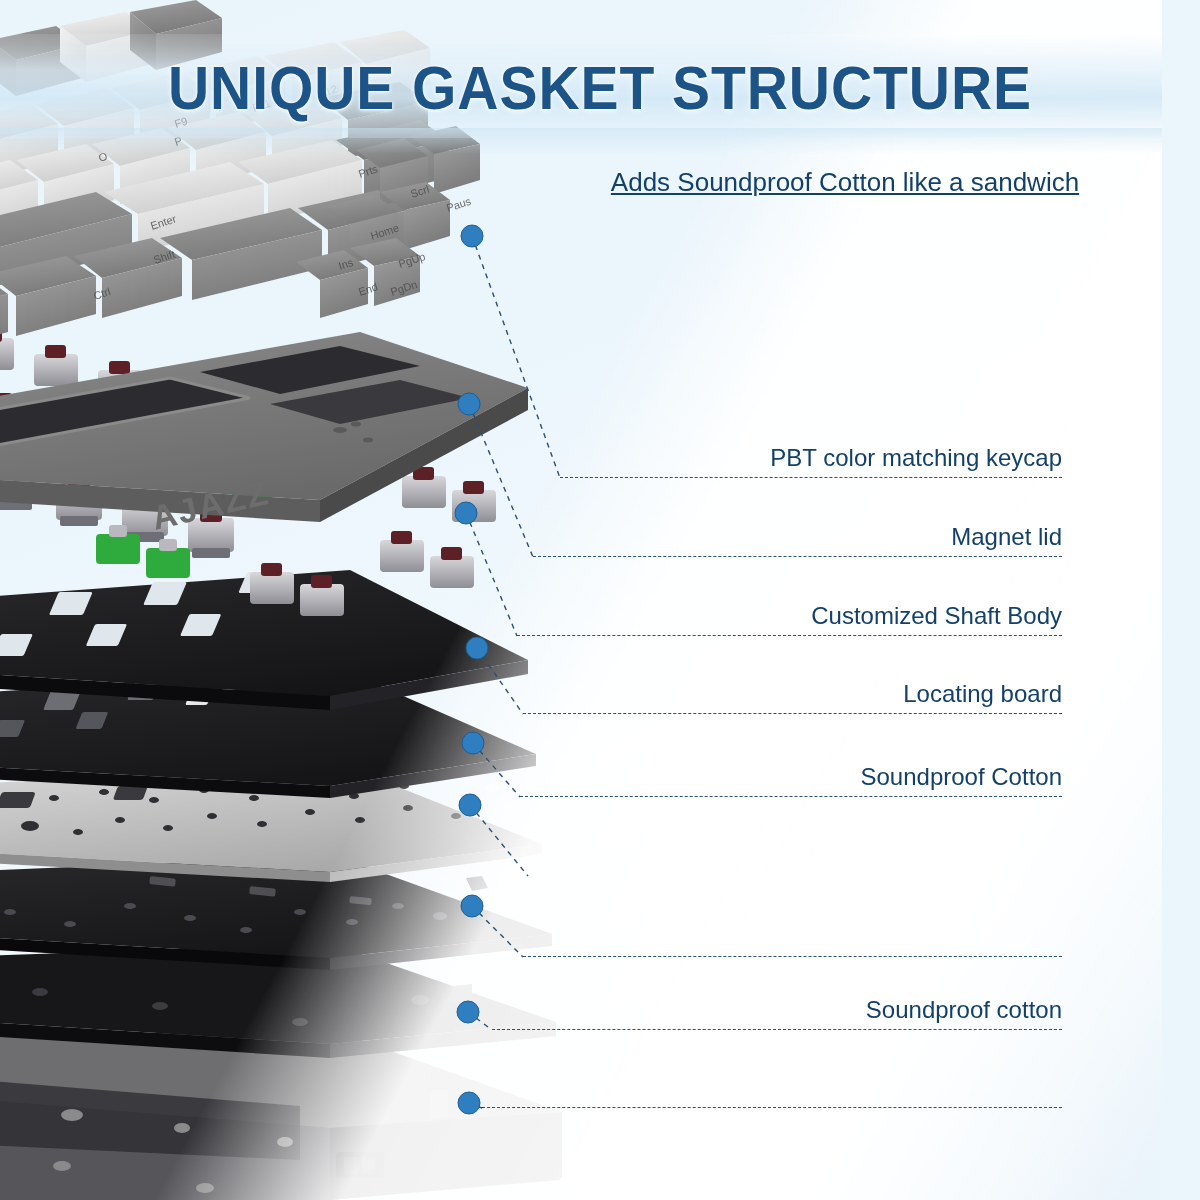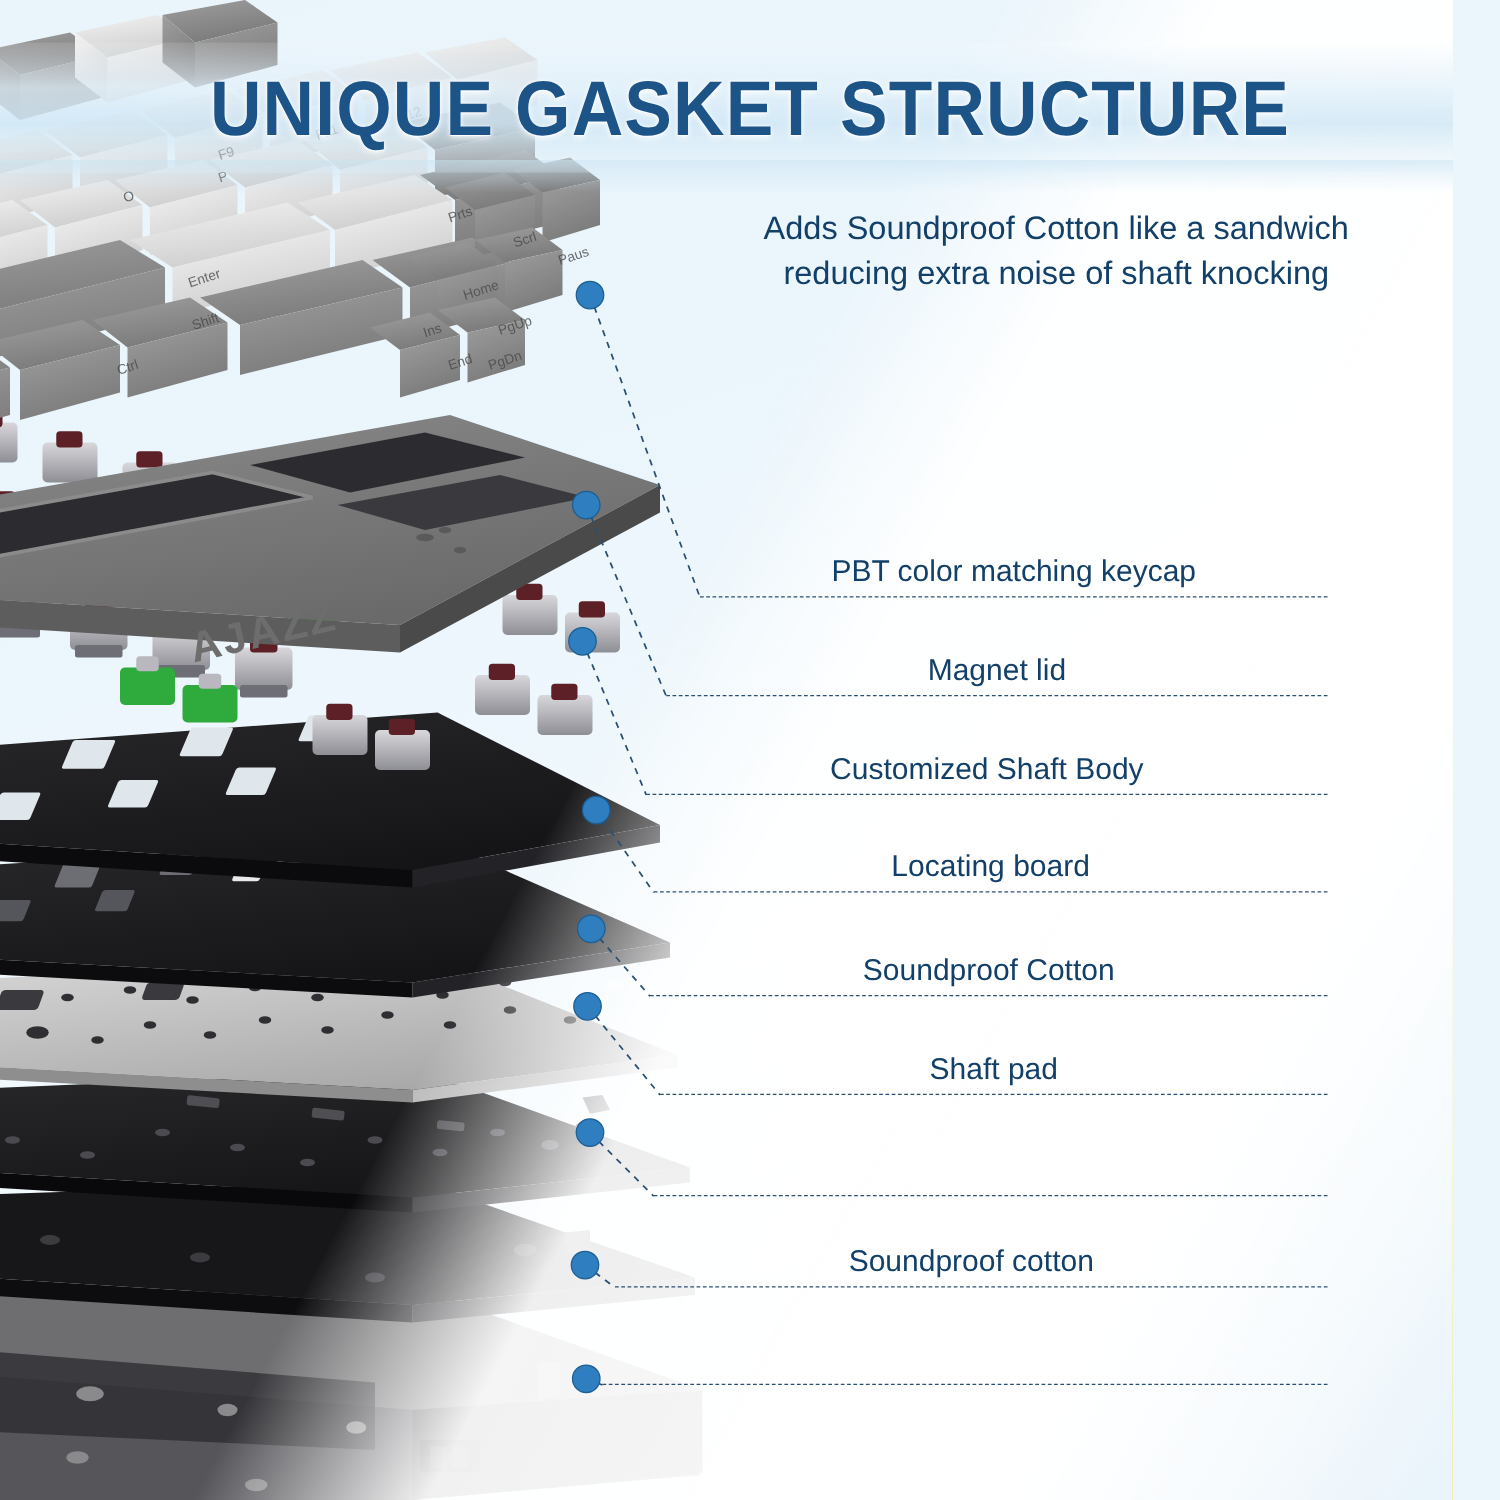--- a/index.html
+++ b/index.html
@@ -27,27 +27,27 @@
     background:linear-gradient(180deg,rgba(200,227,243,.55),rgba(234,245,252,0));}
   .page-title{position:absolute;left:0;top:44px;width:1200px;text-align:center;
     font-size:62px;line-height:88px;font-weight:bold;letter-spacing:1px;
     color:#1d5488;
     font-family:"Liberation Sans Narrow","Liberation Sans","DejaVu Sans",sans-serif;
     transform:scaleX(.92);transform-origin:50% 50%;
     text-shadow:0 0 3px rgba(255,255,255,.95),0 1px 0 rgba(255,255,255,.9),0 2px 5px rgba(255,255,255,.7);}
 
   
   .subtitle{position:absolute;left:500px;top:164px;width:690px;text-align:center;
-    color:#134069;font-size:26px;line-height:36px;font-weight:500;}
+    color:#134069;font-size:26px;line-height:36px;font-weight:500;text-decoration:underline;}
   .subtitle div{white-space:nowrap;}
 
   
   .labels{position:absolute;left:0;top:0;width:1200px;height:1200px;}
   .callout{position:absolute;}
-  .callout .txt{position:absolute;bottom:6px;width:100%;text-align:center;
+  .callout .txt{position:absolute;bottom:6px;width:100%;text-align:right;
     color:#134069;font-size:24px;line-height:28px;white-space:nowrap;}
   .callout .rule{position:absolute;left:0;bottom:0;width:100%;height:0;
     border-bottom:1.5px dashed #2b4f72;}
 
   
   svg.leaders{position:absolute;left:0;top:0;width:1200px;height:1200px;pointer-events:none;}
 
   
   .art{position:absolute;left:0;top:0;width:1200px;height:1200px;pointer-events:none;}
 </style>
@@ -548,21 +548,20 @@
       <circle cx="468" cy="1012" r="11" fill="#2f7fc0" stroke="#1c5f94" stroke-width="1"></circle>
       <polyline points="469,1103 482,1108" fill="none" stroke="#2b4f72" stroke-width="1.4" stroke-dasharray="5 5"></polyline>
       <circle cx="469" cy="1103" r="11" fill="#2f7fc0" stroke="#1c5f94" stroke-width="1"></circle>
     </svg>
 
   <div class="title-band"></div>
   <div class="page-title">UNIQUE GASKET STRUCTURE</div>
 
   <div class="subtitle">
     <div>Adds Soundproof Cotton like a sandwich</div>
-    <div>reducing extra noise of shaft knocking</div>
   </div>
 
   <div class="labels" id="labels">
       <div class="callout" style="left: 560px; width: 502px; top: 438px; height: 40px;">
         <div class="txt">PBT color matching keycap</div>
         <div class="rule"></div>
       </div>
       <div class="callout" style="left: 517px; width: 545px; top: 596px; height: 40px;">
         <div class="txt">Customized Shaft Body</div>
         <div class="rule"></div>
@@ -572,24 +571,20 @@
         <div class="rule"></div>
       </div>
       <div class="callout" style="left: 523px; width: 539px; top: 674px; height: 40px;">
         <div class="txt">Locating board</div>
         <div class="rule"></div>
       </div>
       <div class="callout" style="left: 520px; width: 542px; top: 757px; height: 40px;">
         <div class="txt">Soundproof Cotton</div>
         <div class="rule"></div>
       </div>
-      <div class="callout" style="left: 528px; width: 534px; top: 836px; height: 40px;">
-        <div class="txt">Shaft pad</div>
-        <div class="rule"></div>
-      </div>
       <div class="callout" style="left: 523px; width: 539px; top: 917px; height: 40px;">
         <div class="rule"></div>
       </div>
       <div class="callout" style="left: 492px; width: 570px; top: 990px; height: 40px;">
         <div class="txt">Soundproof cotton</div>
         <div class="rule"></div>
       </div>
       <div class="callout" style="left: 482px; width: 580px; top: 1068px; height: 40px;">
         <div class="rule"></div>
       </div>

